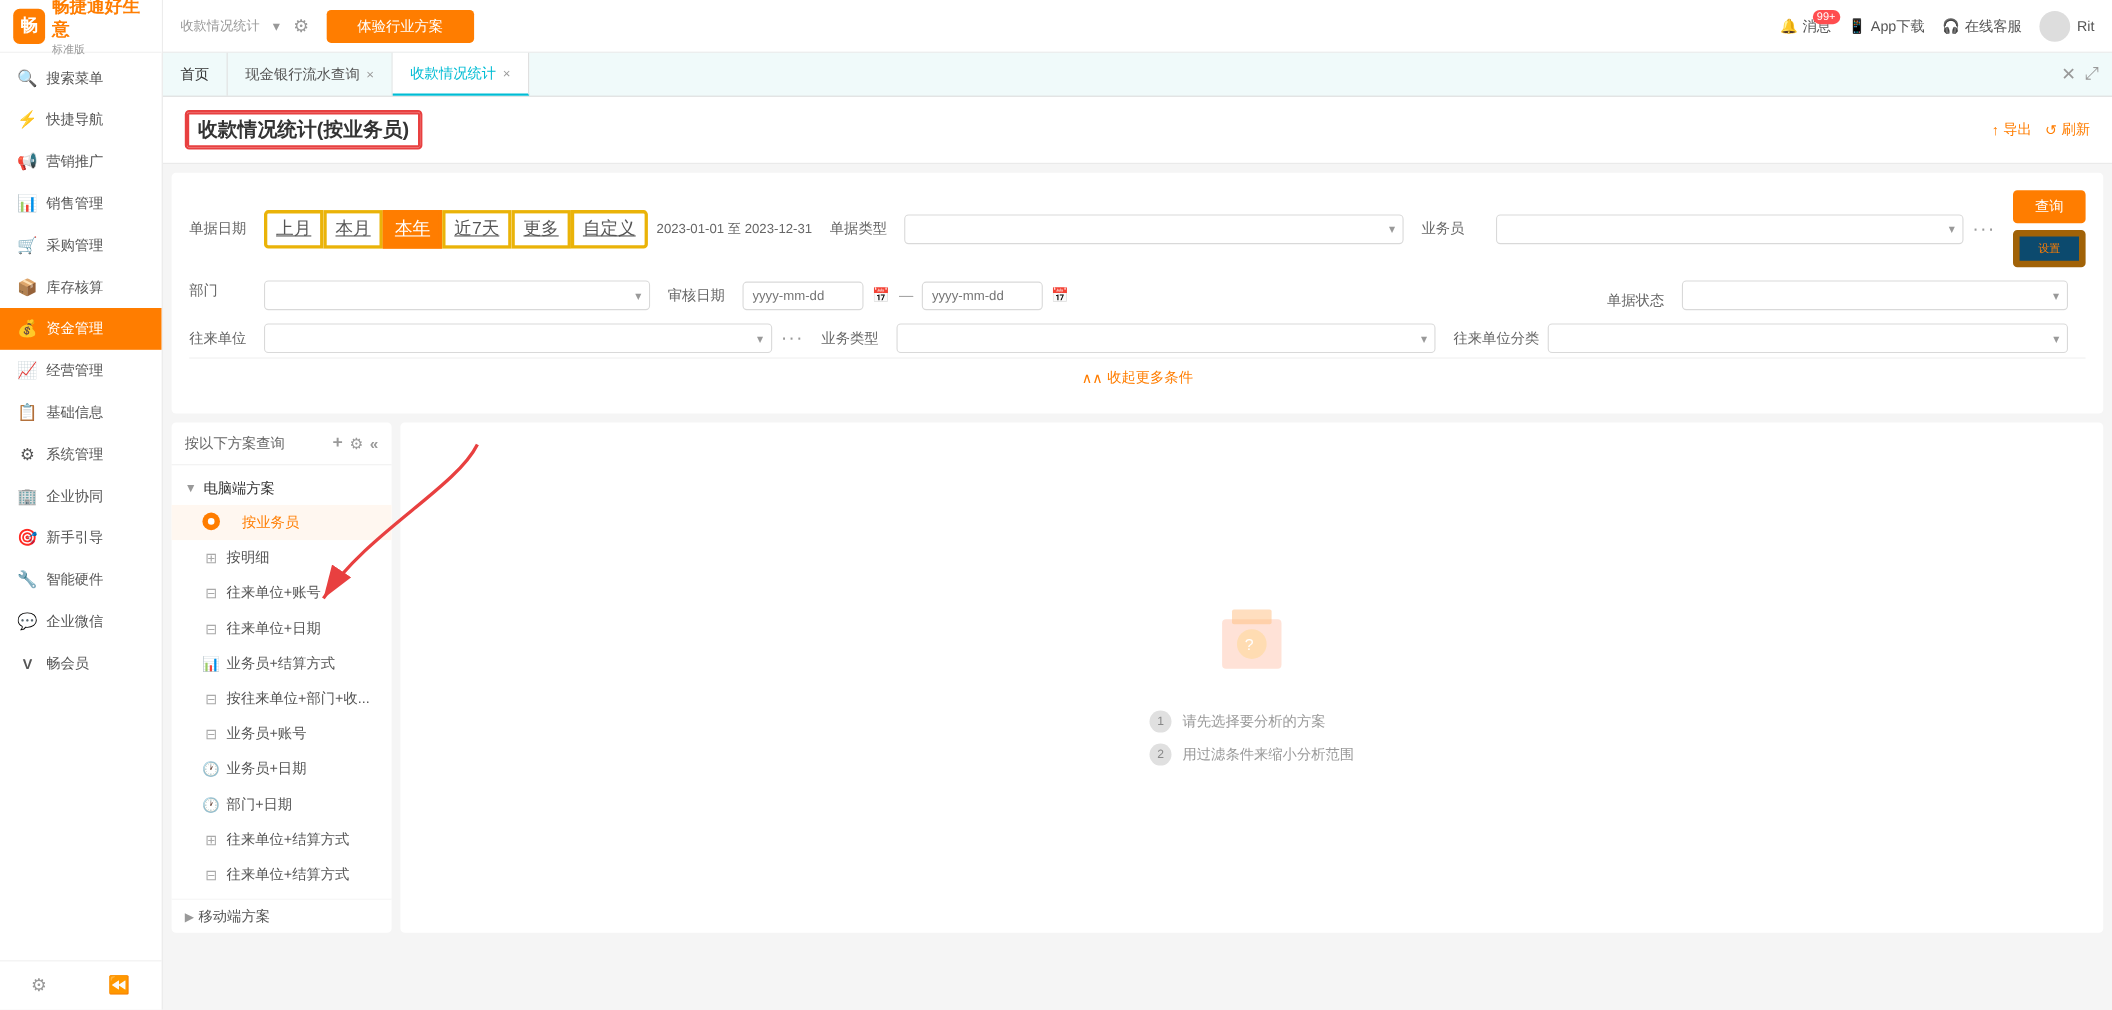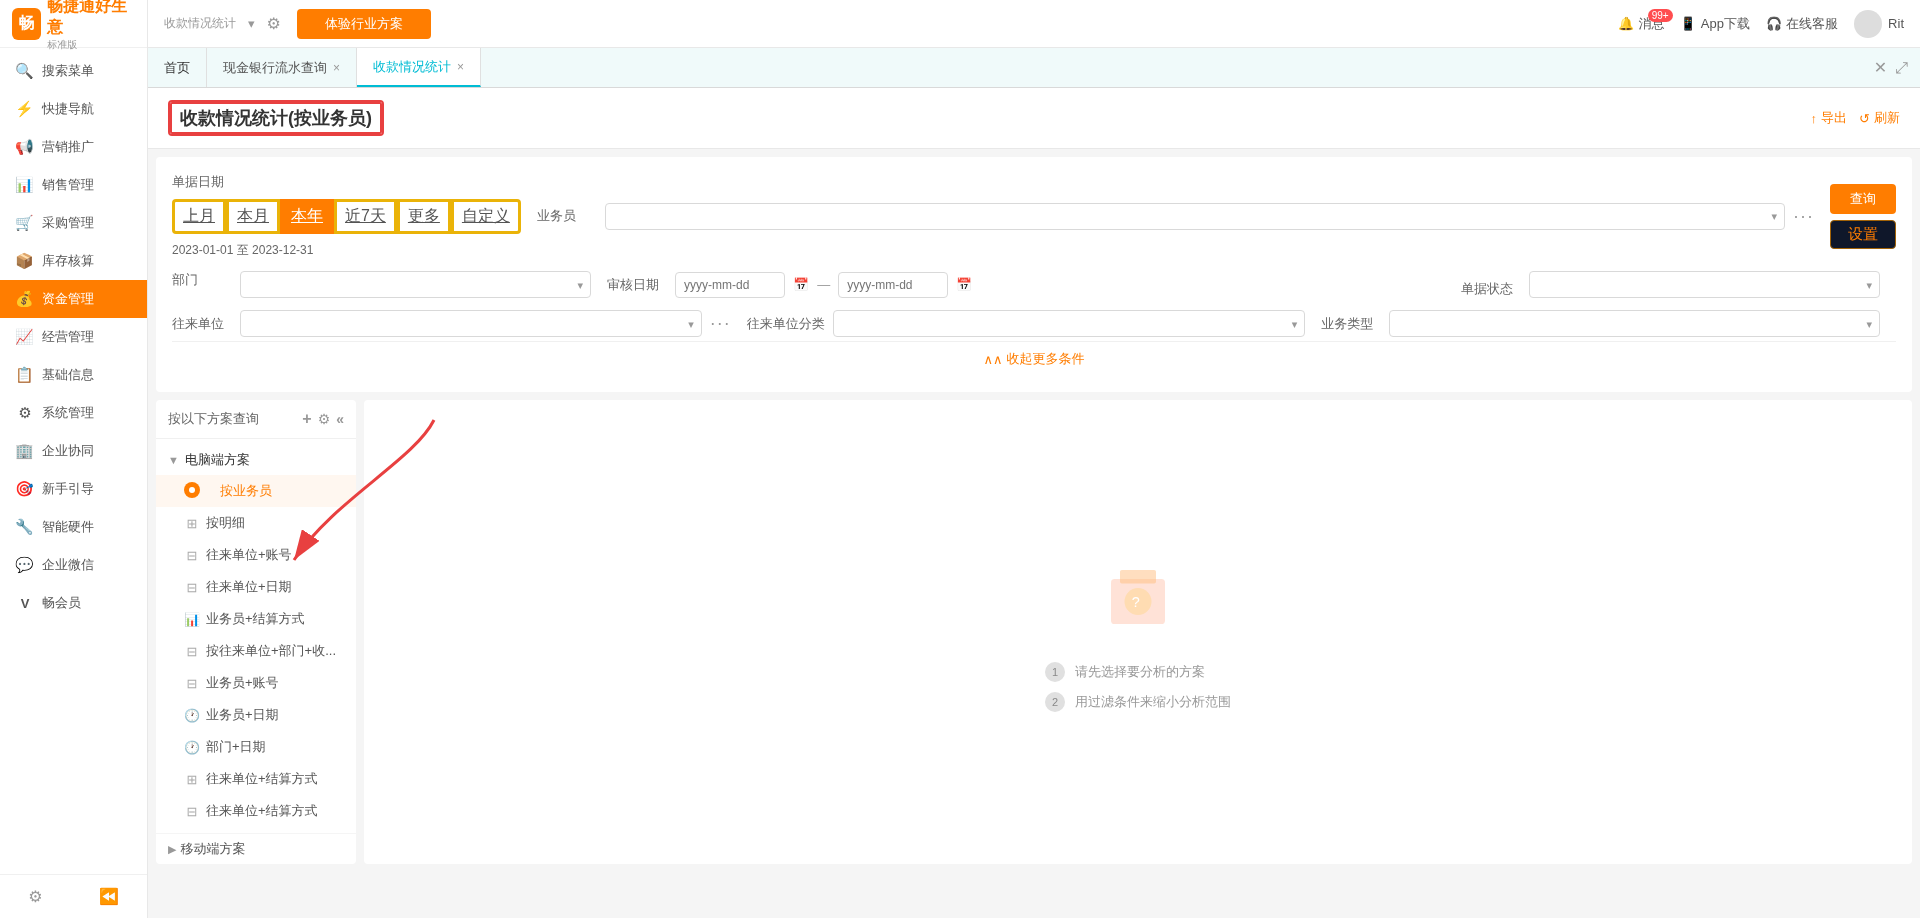--- a/index.html
+++ b/index.html
@@ -59,21 +59,21 @@
     .date-btn:first-child { border-radius: 4px 0 0 4px; }
     .date-btn:last-child { border-radius: 0 4px 4px 0; }
     .date-btn.active { background: #ff7d00; color: #fff; border-color: #ff7d00; }
     .search-select { border: 1px solid #d9d9d9; border-radius: 4px; padding: 5px 28px 5px 10px; font-size: 13px; color: #555; background: #fff; appearance: none; cursor: pointer; min-width: 120px; position: relative; }
     .select-wrapper { position: relative; display: inline-block; }
     .select-wrapper::after { content: '▾'; position: absolute; right: 8px; top: 50%; transform: translateY(-50%); color: #999; pointer-events: none; font-size: 11px; }
     .more-btn { color: #999; cursor: pointer; font-size: 18px; letter-spacing: 1px; }
     .date-input { border: 1px solid #d9d9d9; border-radius: 4px; padding: 5px 8px; font-size: 12px; color: #999; width: 110px; }
     .date-dash { color: #999; }
     .query-btn { background: #ff7d00; color: #fff; border: none; padding: 6px 20px; border-radius: 4px; cursor: pointer; font-size: 13px; }
-    .setting-btn { background: #0f172a; color: #ff7d00; border: 1px solid #a16207; padding: 4px 16px; border-radius: 4px; cursor: pointer; font-size: 15px; }
+    .setting-btn { background: #0c4a6e; color: #ff7d00; border: 6px solid #a16207; padding: 4px 16px; border-radius: 4px; cursor: pointer; font-size: 10px; }
 
     .collapse-bar { display: flex; align-items: center; justify-content: center; padding: 8px; color: #ff7d00; cursor: pointer; font-size: 13px; gap: 4px; border-top: 1px solid #f0f0f0; }
 
     
     .red-box { border: 2px solid #e84040; border-radius: 4px; display: inline-flex; align-items: center; }
 
     .full-width-select { width: 100%; }
   </style>
 </head>
 <body>
@@ -216,33 +216,41 @@
         <div class="refresh-btn">
           <span>↺</span>
           <span>刷新</span>
         </div>
       </div>
     </div>
 
     <div class="search-panel">
 
       <div style="display:flex;align-items:center;gap:16px;margin-bottom:12px;flex-wrap:wrap;">
-        <div style="display:flex;gap:8px;flex-direction:column;">
+        <div style="display:flex;align-items:center;gap:8px;">
           <span class="search-label">单据日期</span>
           <div class="date-btn-group">
             <button class="date-btn">上月</button>
             <button class="date-btn">本月</button>
             <button class="date-btn active">本年</button>
             <button class="date-btn">近7天</button>
             <button class="date-btn">更多</button>
             <button class="date-btn">自定义</button>
           </div>
           <span style="font-size:12px;color:#666;">2023-01-01 至 2023-12-31</span>
         </div>
 
+        <div style="display:flex;align-items:center;gap:8px;flex:1;">
+          <span class="search-label">单据类型</span>
+          <div class="select-wrapper" style="flex:1;">
+            <select class="search-select full-width-select">
+              <option></option>
+            </select>
+          </div>
+        </div>
 
         <div style="display:flex;align-items:center;gap:8px;flex:1;">
           <span class="search-label">业务员</span>
           <div class="select-wrapper" style="flex:1;">
             <select class="search-select full-width-select">
               <option></option>
             </select>
           </div>
           <span class="more-btn">···</span>
         </div>
@@ -288,30 +296,30 @@
           <span class="search-label">往来单位</span>
           <div class="select-wrapper" style="flex:1;">
             <select class="search-select full-width-select">
               <option></option>
             </select>
           </div>
           <span class="more-btn">···</span>
         </div>
 
         <div style="display:flex;align-items:center;gap:8px;flex:1;">
+          <span class="search-label">业务类型</span>
+          <div class="select-wrapper" style="flex:1;">
+            <select class="search-select full-width-select">
+              <option></option>
+            </select>
+          </div>
+        </div>
+
+        <div style="display:flex;align-items:center;gap:8px;flex:1;">
           <span class="search-label">往来单位分类</span>
-          <div class="select-wrapper" style="flex:1;">
-            <select class="search-select full-width-select">
-              <option></option>
-            </select>
-          </div>
-        </div>
-
-        <div style="display:flex;align-items:center;gap:8px;flex:1;">
-          <span class="search-label">业务类型</span>
           <div class="select-wrapper" style="flex:1;">
             <select class="search-select full-width-select">
               <option></option>
             </select>
           </div>
         </div>
         <div style="flex:0;width:120px;"></div>
       </div>
 
       <div class="collapse-bar">

